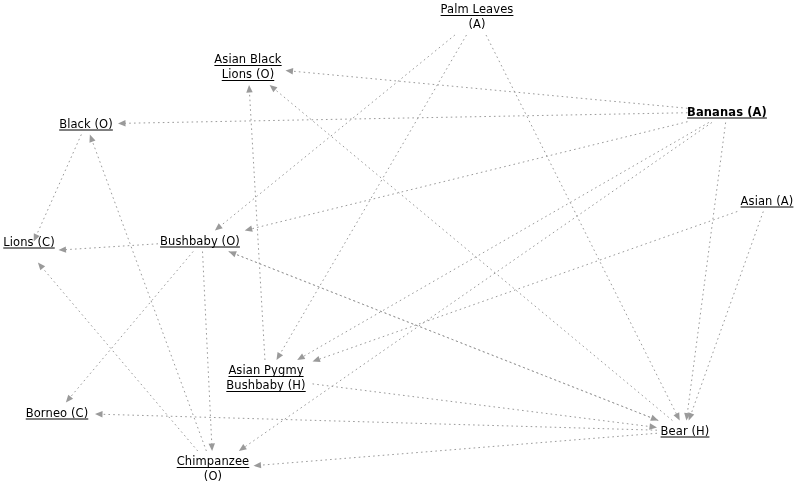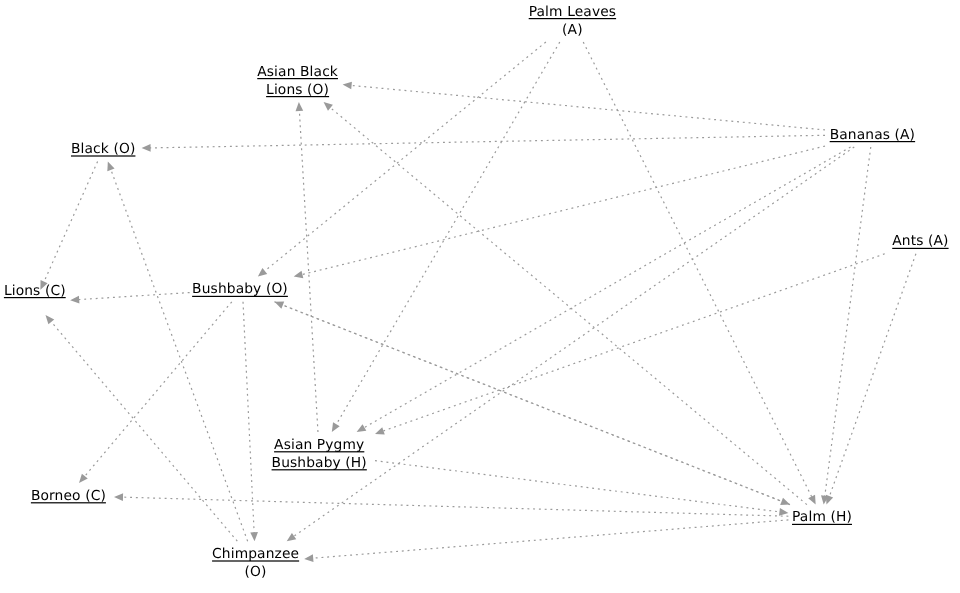--- a/index.html
+++ b/index.html
@@ -145,43 +145,43 @@
     </svg>
   <div id="node-layer">
       <div class="node" style="left: 477px; top: 17px;">
         <span class="ln u">Palm Leaves</span>
         <span class="ln">(A)</span>
       </div>
       <div class="node" style="left: 248px; top: 67px;">
         <span class="ln u">Asian Black</span>
         <span class="ln u">Lions (O)</span>
       </div>
-      <div class="node" style="left: 727px; top: 112px;">
+      <div class="node" style="left: 727px; top: 112px; font-weight: bold;">
         <span class="ln u">Bananas (A)</span>
       </div>
       <div class="node" style="left: 86px; top: 124px;">
         <span class="ln u">Black (O)</span>
       </div>
       <div class="node" style="left: 767px; top: 201px;">
-        <span class="ln u">Ants (A)</span>
+        <span class="ln u">Asian (A)</span>
       </div>
       <div class="node" style="left: 200px; top: 241px;">
         <span class="ln u">Bushbaby (O)</span>
       </div>
       <div class="node" style="left: 29px; top: 242px;">
         <span class="ln u">Lions (C)</span>
       </div>
       <div class="node" style="left: 266px; top: 378px;">
         <span class="ln u">Asian Pygmy</span>
         <span class="ln u">Bushbaby (H)</span>
       </div>
       <div class="node" style="left: 57px; top: 413px;">
         <span class="ln u">Borneo (C)</span>
       </div>
       <div class="node" style="left: 685px; top: 431px;">
-        <span class="ln u">Palm (H)</span>
+        <span class="ln u">Bear (H)</span>
       </div>
       <div class="node" style="left: 213px; top: 469px;">
         <span class="ln u">Chimpanzee</span>
         <span class="ln">(O)</span>
       </div>
     </div>
 </div>
 
 </body></html>

